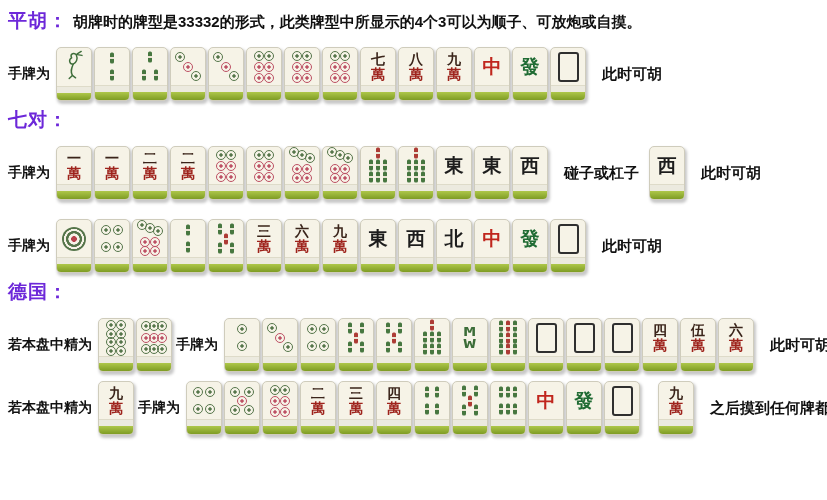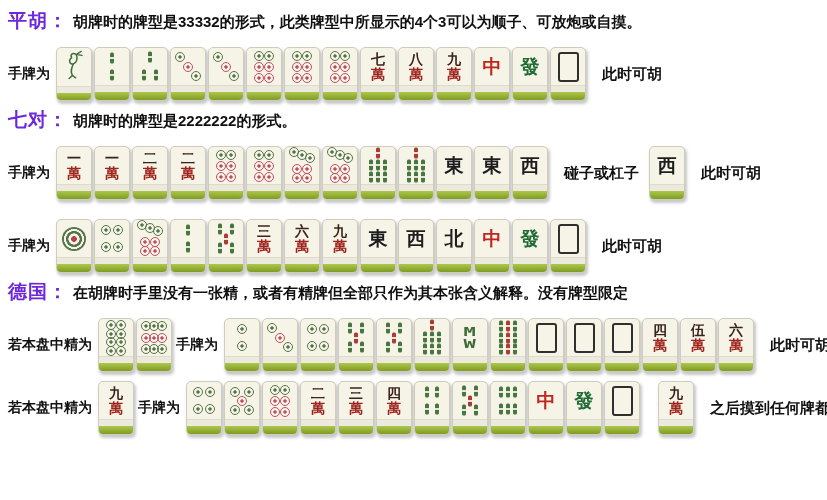--- a/index.html
+++ b/index.html
@@ -194,21 +194,20 @@
             <div class="base"></div>
           </div>
         </div>
         <span class="note">此时可胡</span>
       </div>
   </section>
 
   <section class="sec">
     <div class="heading">
       <span class="sec-name">七对：</span>
-      <span class="sec-desc">胡牌时的牌型是2222222的形式。</span>
     </div>
     <div class="row">
         <span class="label">手牌为</span>
         <div class="tile-group">
           <div class="tile">
             <div class="face">
               <div class="man">
                 <span class="num">一</span>
                 <span class="wan">萬</span>
               </div>
@@ -486,21 +485,20 @@
             <div class="base"></div>
           </div>
         </div>
         <span class="note">此时可胡</span>
       </div>
   </section>
 
   <section class="sec">
     <div class="heading">
       <span class="sec-name">德国：</span>
-      <span class="sec-desc">在胡牌时手里没有一张精，或者有精牌但全部只作为其本张含义解释。没有牌型限定</span>
     </div>
     <div class="row">
         <span class="label">若本盘中精为</span>
         <div class="tile-group">
           <div class="tile">
             <div class="face">
               <span class="dot dot-g" style="left: 35%; top: 15%;"></span>
               <span class="dot dot-g" style="left: 65%; top: 15%;"></span>
               <span class="dot dot-g" style="left: 35%; top: 39%;"></span>
               <span class="dot dot-g" style="left: 65%; top: 39%;"></span>

